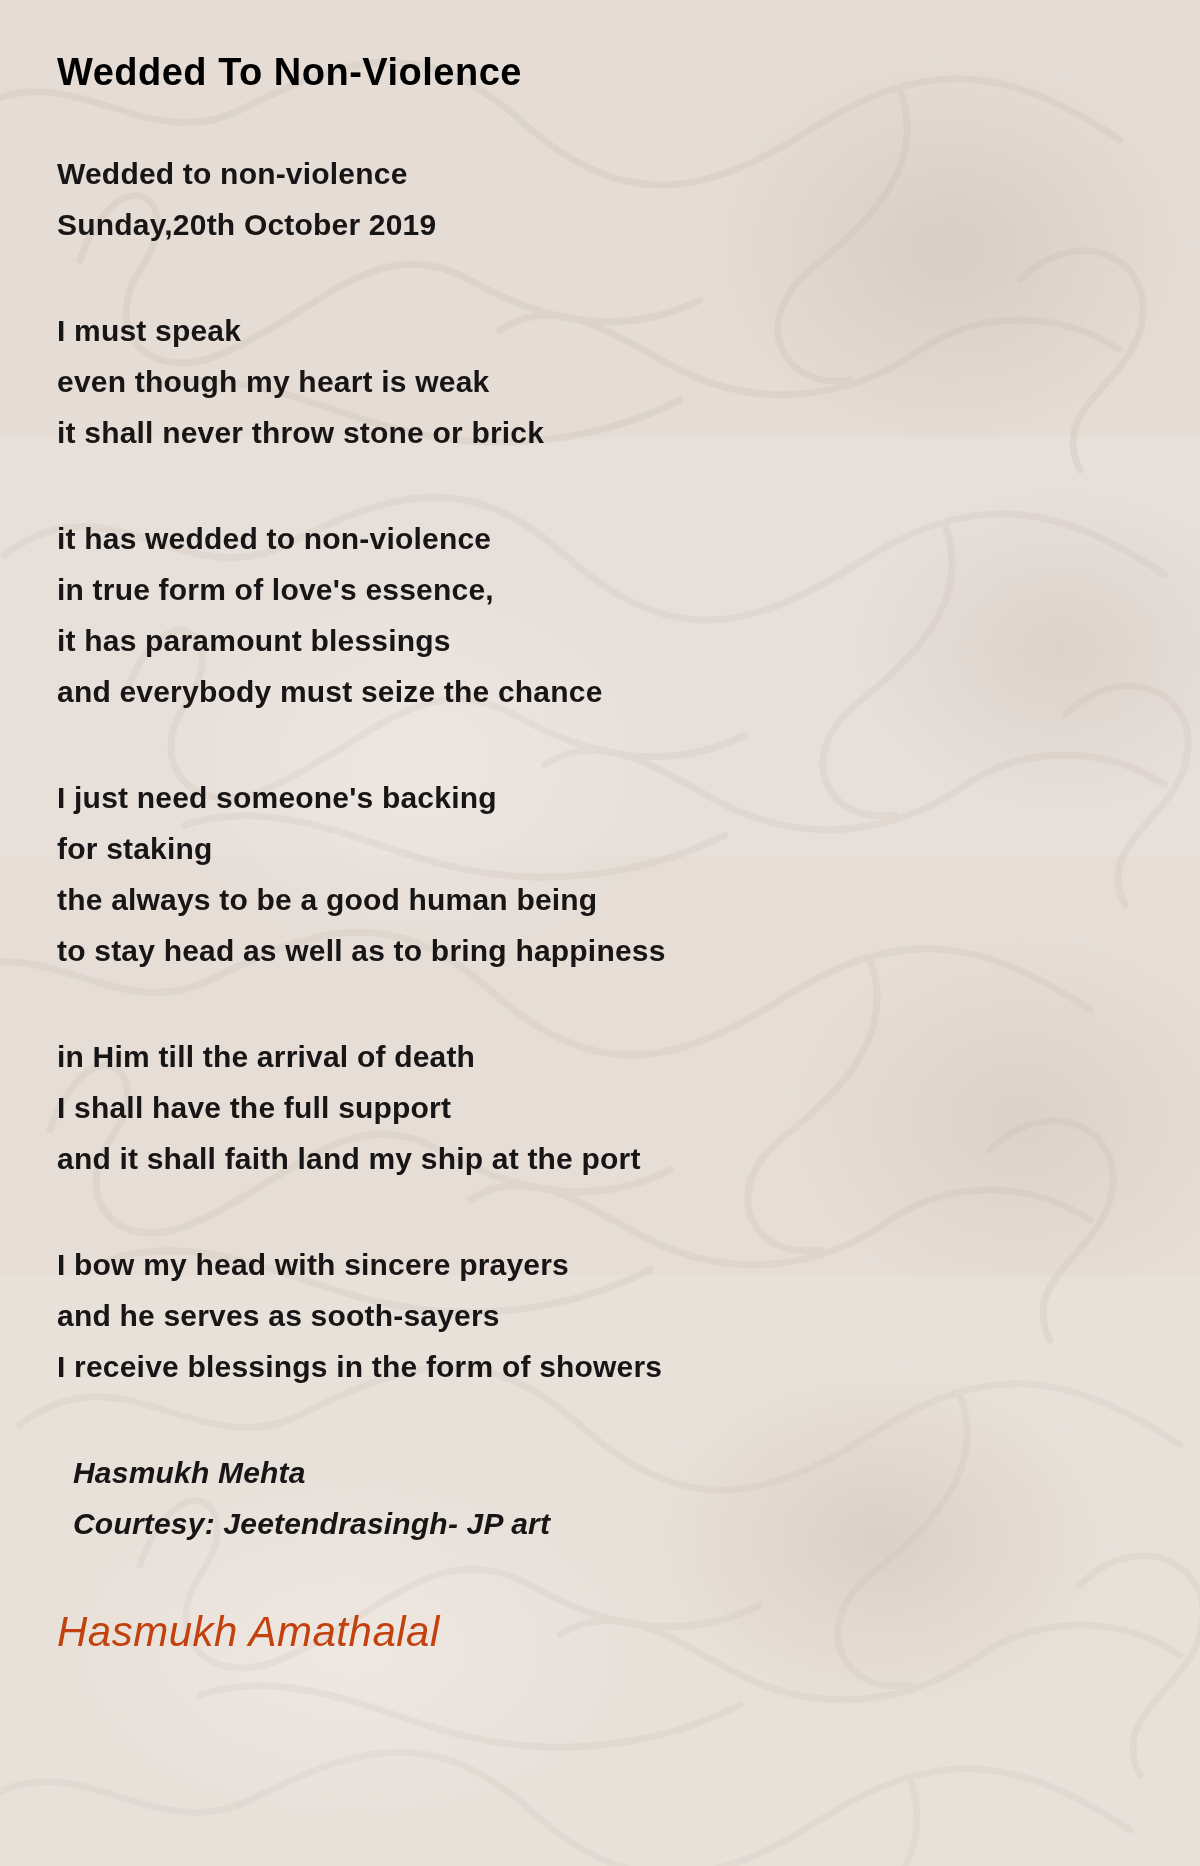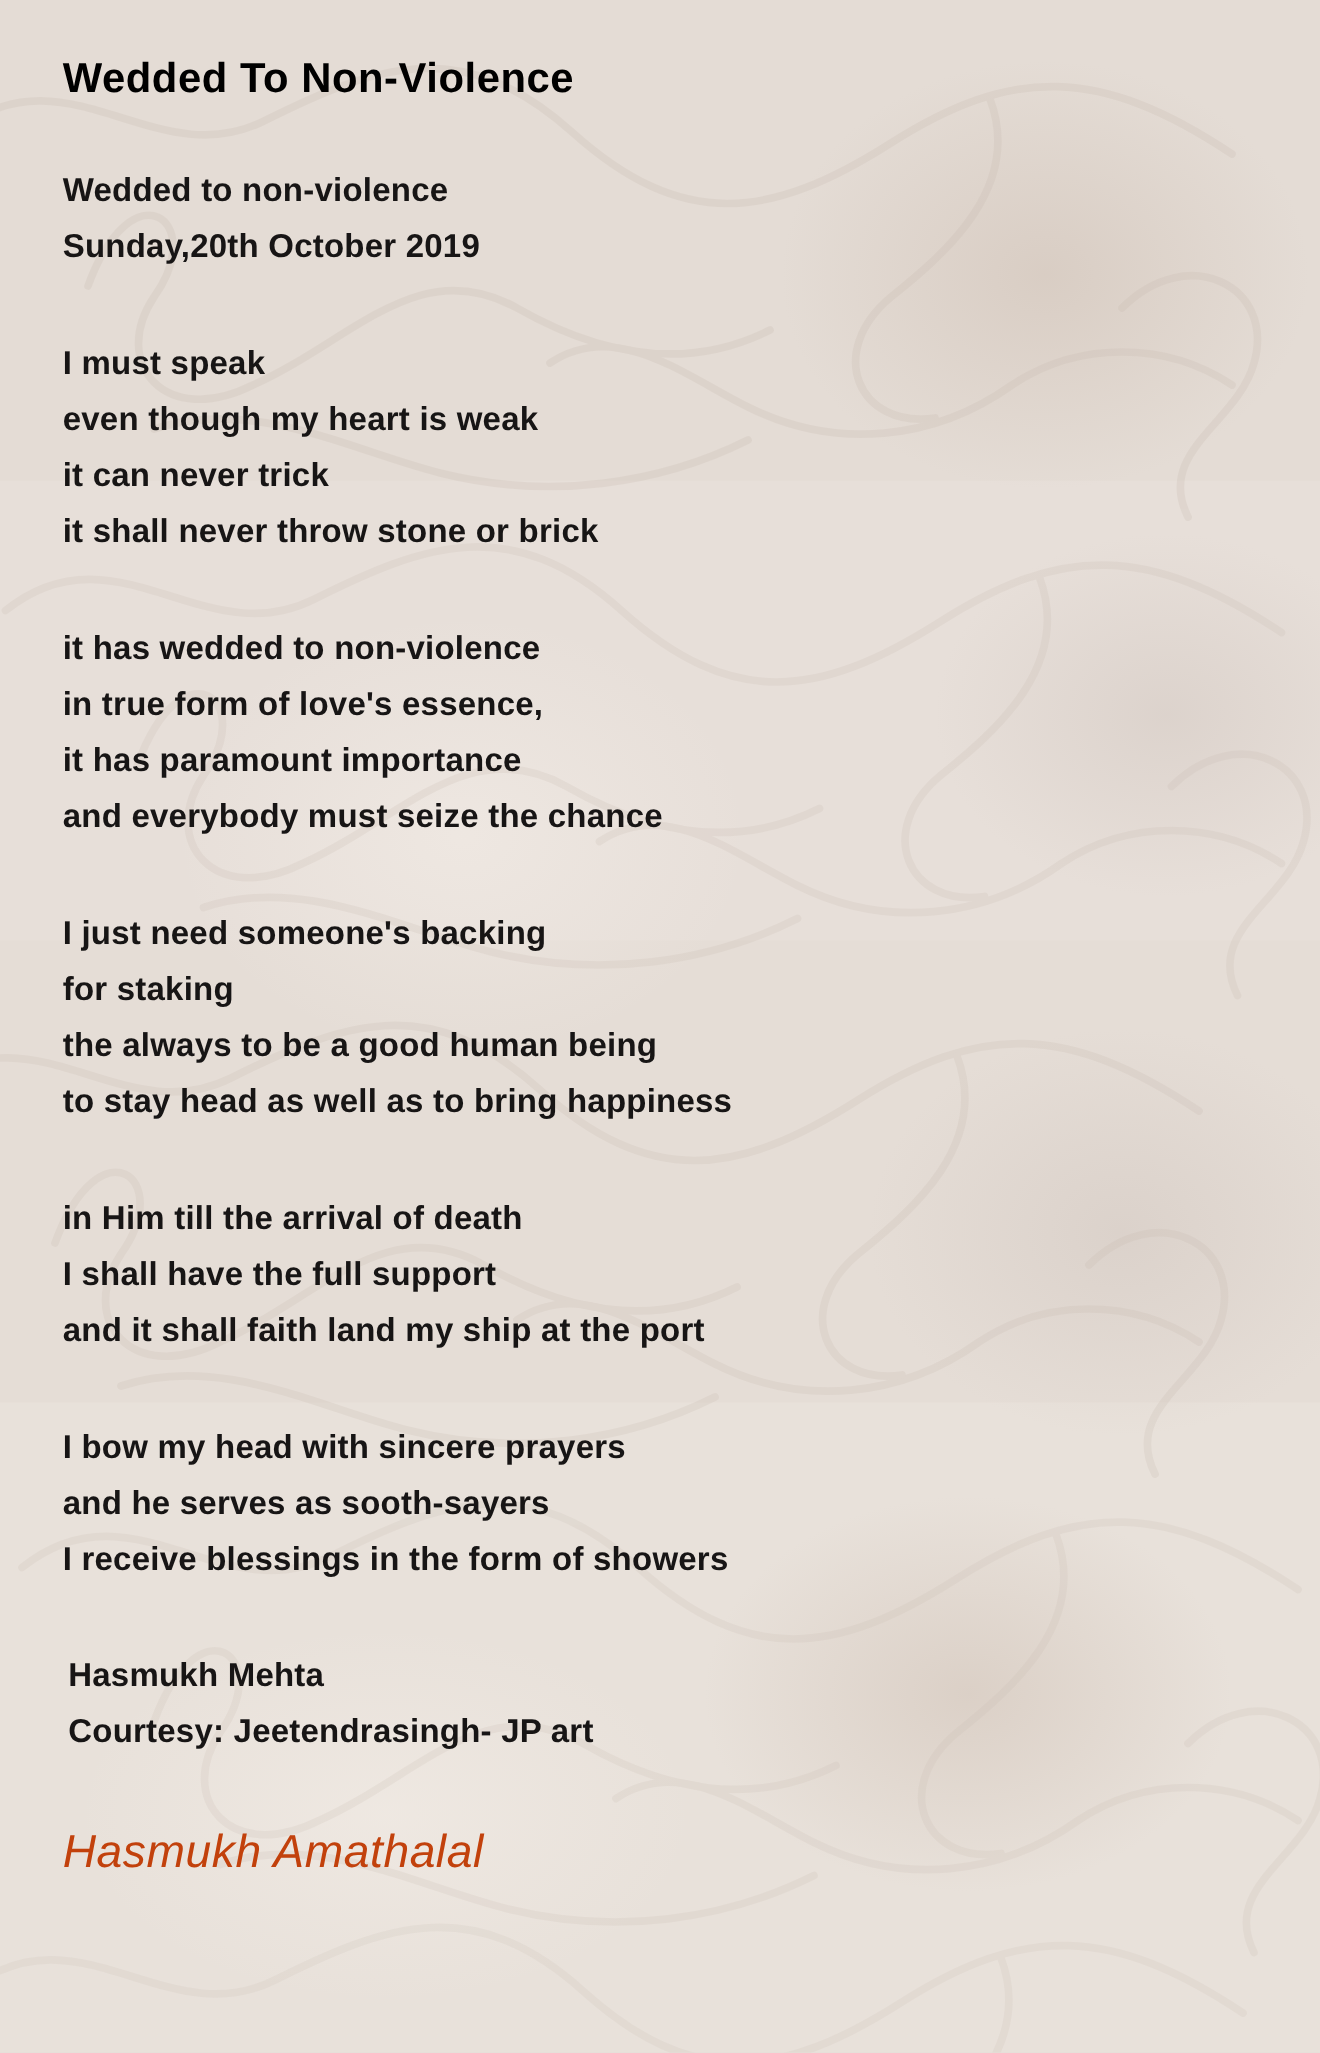--- a/index.html
+++ b/index.html
@@ -15,21 +15,21 @@
   .title{
     font-size:38px;line-height:44px;font-weight:700;color:#000000;
     margin:0 0 54px 0;letter-spacing:0.5px;white-space:nowrap;
   }
   .line{
     font-size:30px;font-weight:700;line-height:51px;height:51px;
     white-space:nowrap;letter-spacing:0.2px;
   }
   .head{margin:0 0 55px 0;}
   .stanza{margin:0 0 55px 0;}
-  .credits{margin:0 0 53px 5px;}
+  .credits{margin:0 0 53px 16px;font-style:italic;}
   .signature{
     font-size:42px;line-height:60px;font-weight:400;font-style:italic;
     color:#c2410c;white-space:nowrap;letter-spacing:0.5px;
   }
 </style>
 </head>
 <body>
 
 <div class="page">
 
@@ -80,28 +80,27 @@
     <h1 class="title">Wedded To Non-Violence</h1>
 
     <div class="head">
       <div class="line">Wedded to non-violence</div>
       <div class="line">Sunday,20th October 2019</div>
     </div>
 
     <div class="stanza">
       <div class="line">I must speak</div>
       <div class="line">even though my heart is weak</div>
-      <div class="line">it can never trick</div>
       <div class="line">it shall never throw stone or brick</div>
     </div>
 
     <div class="stanza">
       <div class="line">it has wedded to non-violence</div>
       <div class="line">in true form of love's essence,</div>
-      <div class="line">it has paramount importance</div>
+      <div class="line">it has paramount blessings</div>
       <div class="line">and everybody must seize the chance</div>
     </div>
 
     <div class="stanza">
       <div class="line">I just need someone's backing</div>
       <div class="line">for staking</div>
       <div class="line">the always to be a good human being</div>
       <div class="line">to stay head as well as to bring happiness</div>
     </div>
 

